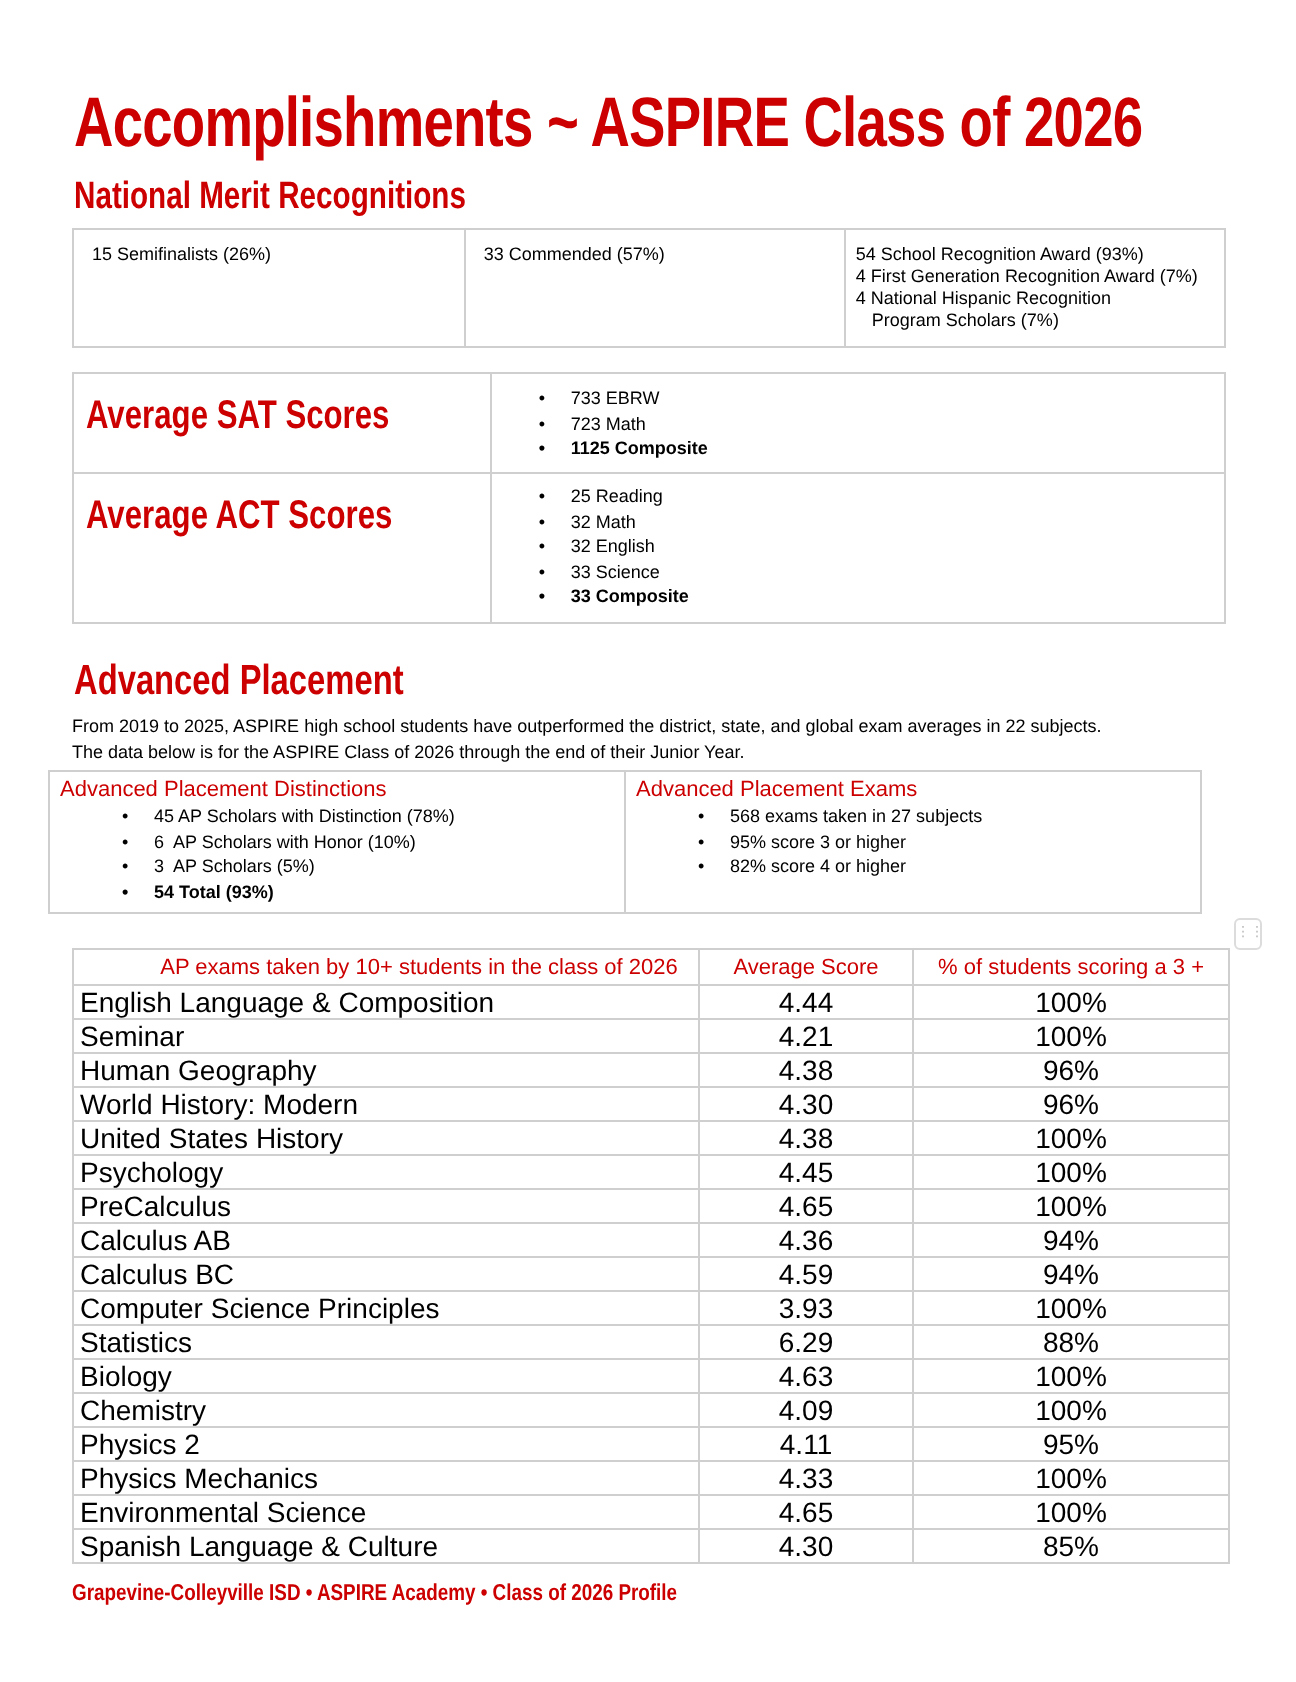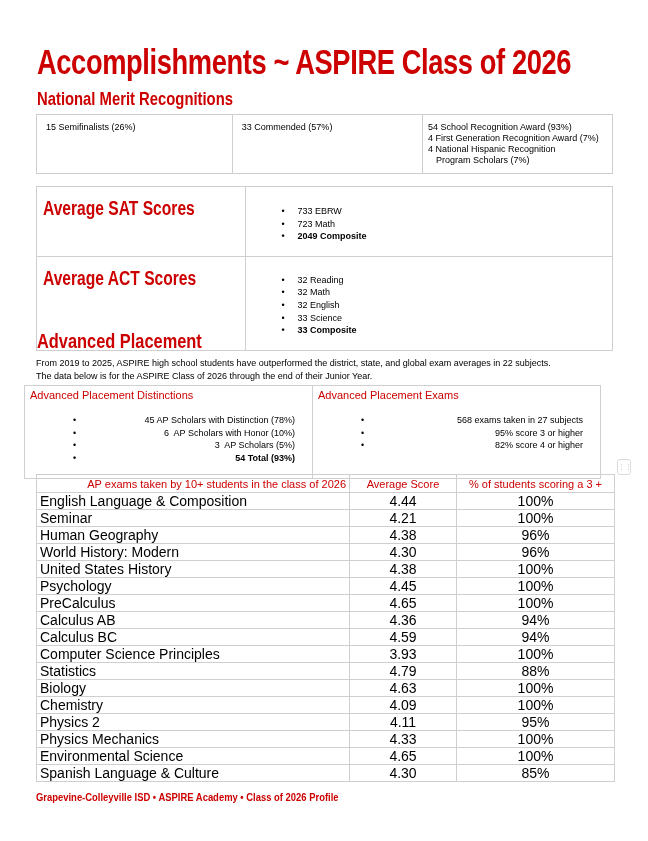--- a/index.html
+++ b/index.html
@@ -10,37 +10,37 @@
            letter-spacing: -0.5px; transform: scaleX(0.78); transform-origin: left top; white-space: nowrap; }
   #nm-head { position: absolute; left: 37px; top: 88px; font-size: 19px; line-height: 22px;
              transform: scaleX(0.78); transform-origin: left top; white-space: nowrap; }
   table { border-collapse: collapse; }
   .nm-table { position: absolute; left: 36px; top: 114px; width: 577px; height: 56px; }
   .nm-table td { border: 1px solid #cfcfcf; vertical-align: top; font-size: 9px; line-height: 11px; padding: 7px 9px; }
   .scores-table { position: absolute; left: 36px; top: 186px; width: 577px; }
   .scores-table td { border: 1px solid #cfcfcf; vertical-align: top; }
   .scores-table td.lbl { width: 185px; padding: 0 6px; }
   .scores-label { font-size: 20px; line-height: 24px; transform: scaleX(0.78); transform-origin: left top; white-space: nowrap; display: block; }
-  ul.bul { margin: 12px; padding: 0 0 0 38px; list-style: none; }
+  ul.bul { margin: 0; padding: 0 0 0 38px; list-style: none; }
   ul.bul li { font-size: 9px; line-height: 12.6px; position: relative; }
   ul.bul li::before { content: "\2022"; position: absolute; left: -16px; font-size: 9px; }
   .b { font-weight: bold; }
   #ap-head { position: absolute; left: 37px; top: 329px; font-size: 21px; line-height: 24px;
              transform: scaleX(0.78); transform-origin: left top; white-space: nowrap; }
   .para { position: absolute; left: 36px; top: 357px; font-size: 9px; line-height: 13px; width: 590px; }
   .ap-table { position: absolute; left: 24px; top: 385px; width: 577px; height: 72px; }
   .ap-table td { border: 1px solid #cfcfcf; vertical-align: top; padding: 2px 5px; width: 50%; }
   .ap-sub { color: #cc0000; font-size: 11px; line-height: 14px; }
-  .ap-table ul.bul { padding-left: 47px; text-align: right; }
+  .ap-table ul.bul { padding-left: 47px; }
   .drag { position: absolute; left: 617px; top: 459px; width: 12px; height: 14px; border: 1px solid #dcdcdc;
           border-radius: 3px; background: #fff; font-size: 7px; color: #b8b8b8; text-align: center; line-height: 14px; }
   .exam-table { position: absolute; left: 36px; top: 474px; width: 579px; }
   .exam-table th, .exam-table td { border: 1px solid #cfcfcf; font-size: 14px; height: 14px; padding: 0 3px; font-weight: normal; }
   .exam-table th { color: #cc0000; font-size: 11px; height: 17px; }
-  .exam-table th.c0 { text-align: right; width: 273px; padding-left: 36px; }
+  .exam-table th.c0 { text-align: center; width: 273px; padding-left: 36px; }
   .exam-table th.c1 { width: 100px; }
   .exam-table td.num { text-align: center; }
   #footer { position: absolute; left: 36px; top: 790px; font-size: 11.5px; line-height: 14px;
             transform: scaleX(0.82); transform-origin: left top; white-space: nowrap; }
 </style>
 </head>
 <body>
 
 <div id="title" class="cond">Accomplishments ~ ASPIRE Class of 2026</div>
 <div id="nm-head" class="cond">National Merit Recognitions</div>
@@ -67,31 +67,31 @@
 <table class="scores-table">
   <tbody>
       <tr style="height:50px">
     <td class="lbl">
       <span class="scores-label cond" style="margin-top:9px">Average SAT Scores</span>
     </td>
     <td style="padding-top:6px">
       <ul class="bul">
         <li>733 EBRW</li>
         <li>723 Math</li>
-        <li class="b">2049 Composite</li>
+        <li class="b">1125 Composite</li>
       </ul>
     </td>
   </tr>
   <tr style="height:75px">
     <td class="lbl">
       <span class="scores-label cond" style="margin-top:9px">Average ACT Scores</span>
     </td>
     <td style="padding-top:5px">
       <ul class="bul">
-        <li>32 Reading</li>
+        <li>25 Reading</li>
         <li>32 Math</li>
         <li>32 English</li>
         <li>33 Science</li>
         <li class="b">33 Composite</li>
       </ul>
     </td>
   </tr>
 </tbody>
   </table>
 
@@ -181,21 +181,21 @@
         <td class="num">4.59</td>
         <td class="num">94%</td>
       </tr>
       <tr>
         <td>Computer Science Principles</td>
         <td class="num">3.93</td>
         <td class="num">100%</td>
       </tr>
       <tr>
         <td>Statistics</td>
-        <td class="num">4.79</td>
+        <td class="num">6.29</td>
         <td class="num">88%</td>
       </tr>
       <tr>
         <td>Biology</td>
         <td class="num">4.63</td>
         <td class="num">100%</td>
       </tr>
       <tr>
         <td>Chemistry</td>
         <td class="num">4.09</td>

